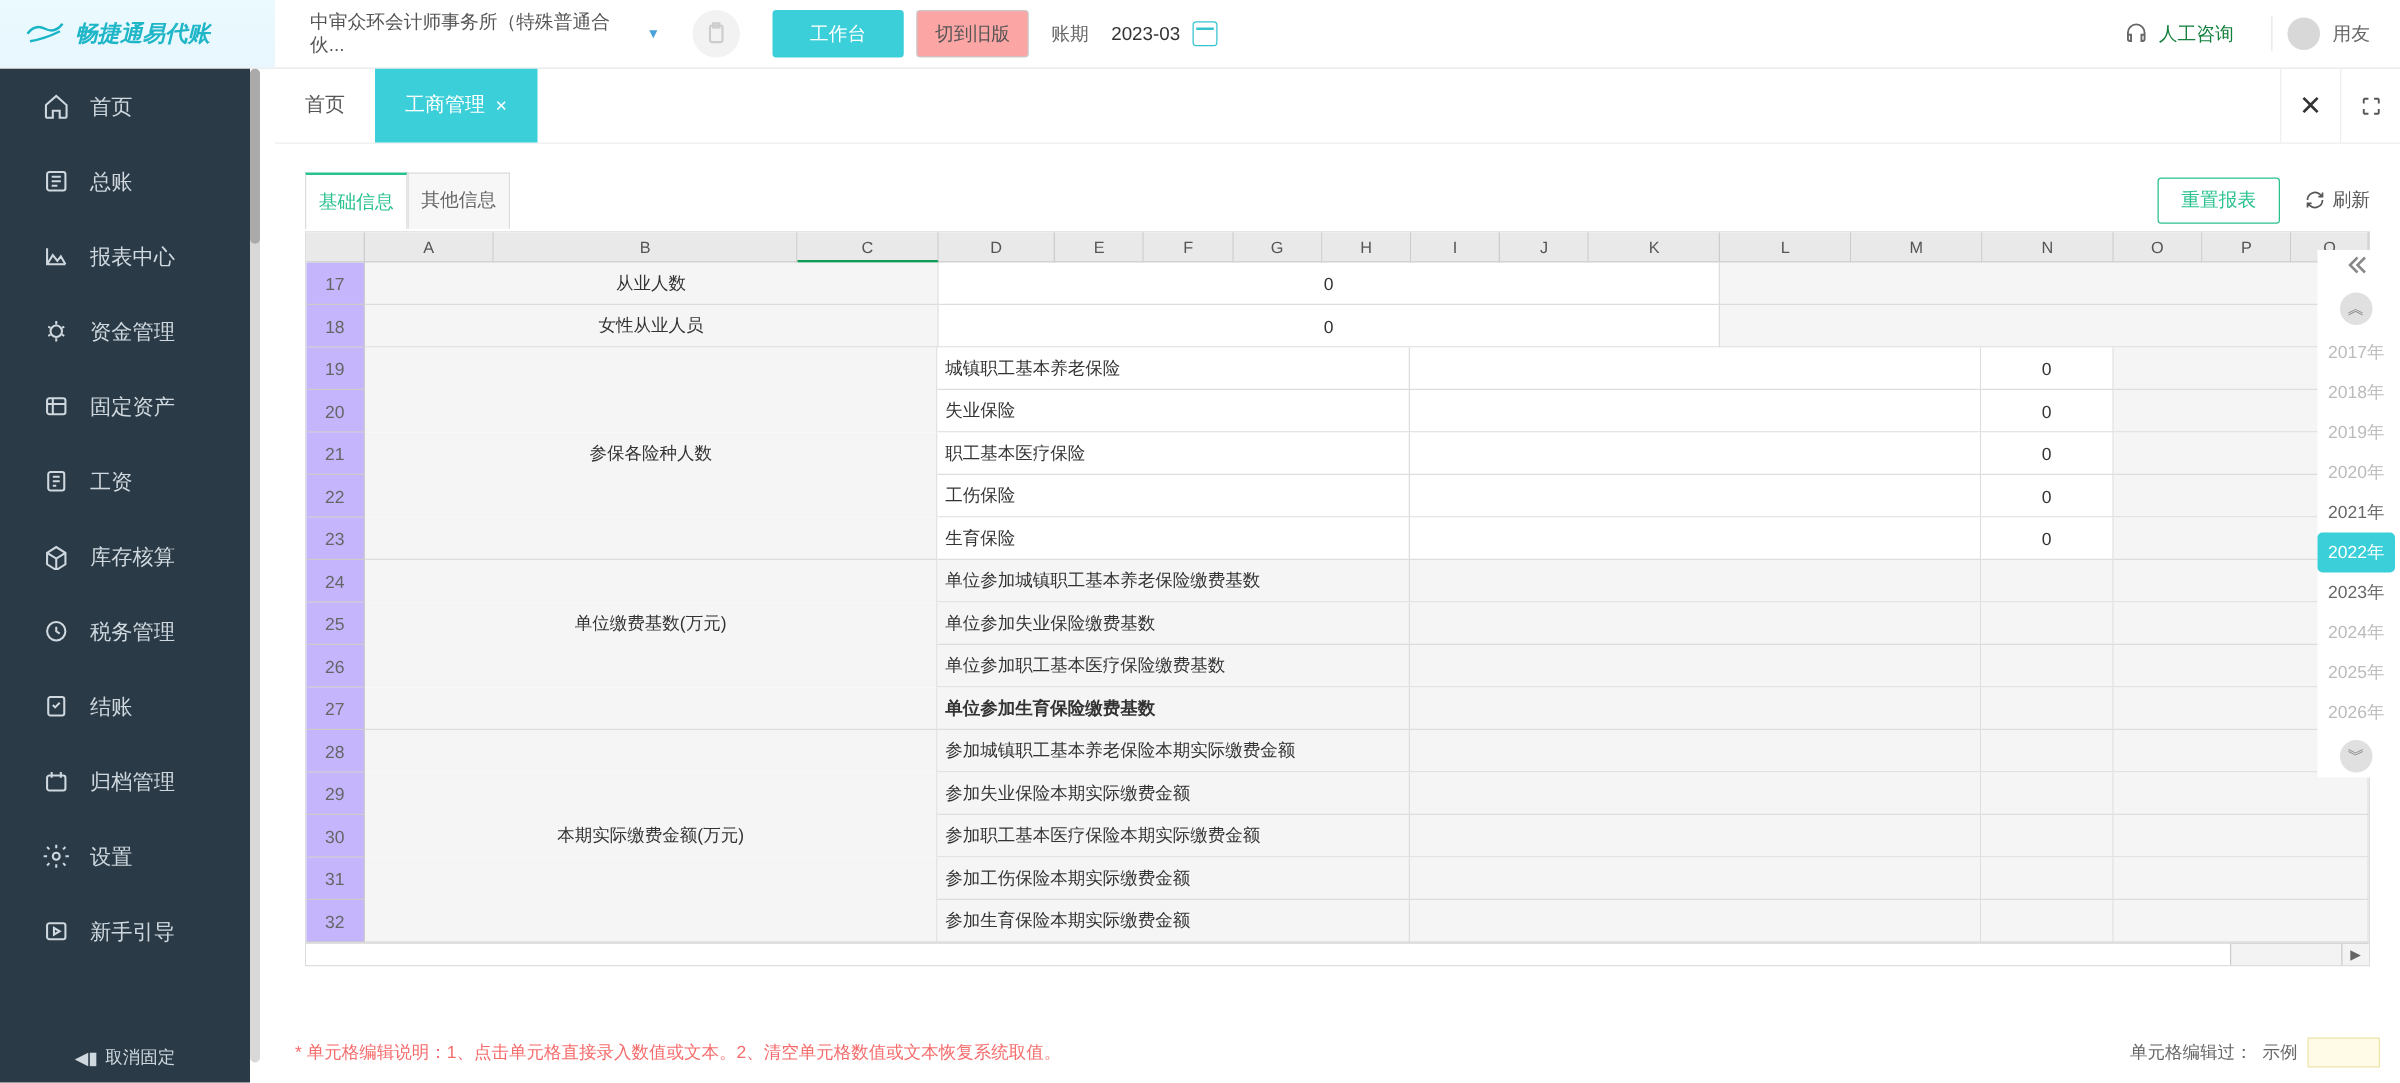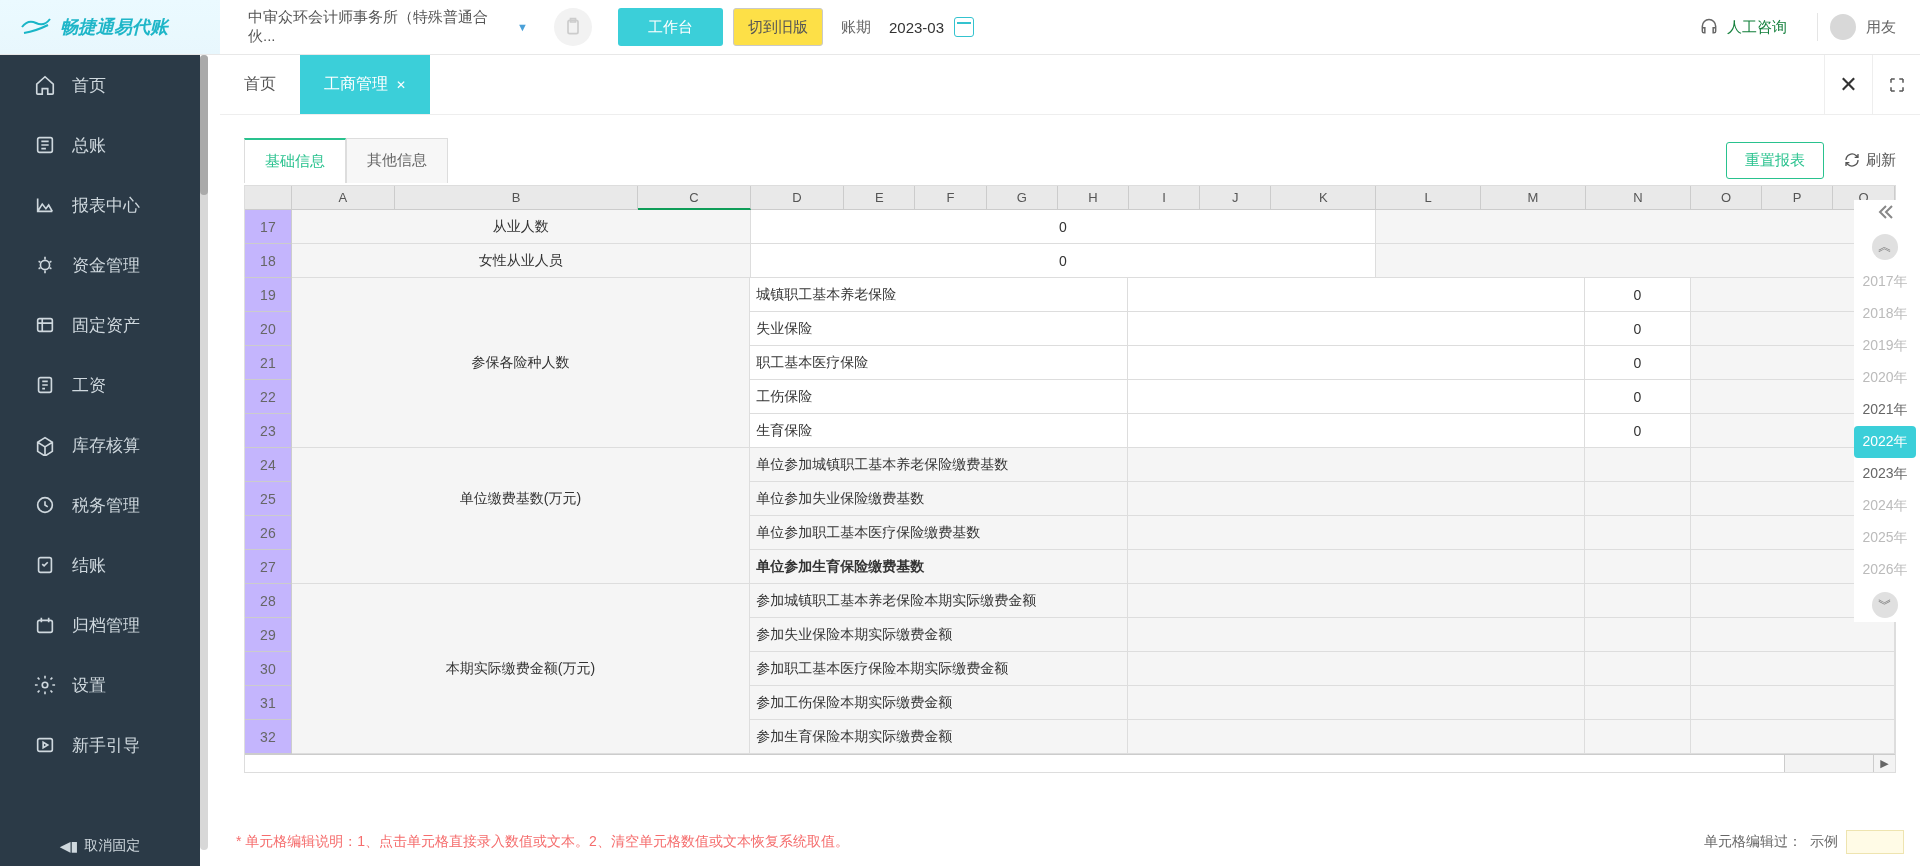--- a/index.html
+++ b/index.html
@@ -7,21 +7,21 @@
 
 
 .header { height: 55px; display: flex; align-items: center; border-bottom: 1px solid #e8e8e8; padding: 0 24px 0 0; }
 .logo { width: 220px; display: flex; align-items: center; gap: 8px; padding-left: 20px; background: linear-gradient(180deg,#ebfaff,#e8f7fd); height: 100%; }
 .logo-icon { width: 32px; height: 24px; color: #19b5c7; }
 .logo-text { font-size: 18px; font-style: italic; font-weight: 600; color: #1fb6c8; }
 .company-select { width: 280px; margin-left: 28px; display: flex; align-items: center; color: #555; font-size: 15px; cursor: pointer; }
 .chev-down { font-size: 11px; color: #4aa0d8; margin-left: 10px; }
 .pill-btn { background: #f2f2f2; color: #ccc; width: 38px; height: 38px; border-radius: 50%; margin-left: 26px; display: flex; align-items: center; justify-content: center; font-size: 20px; }
 .btn-workbench { background: #3bcfd9; color: #fff; padding: 0 30px; height: 38px; border: none; border-radius: 3px; margin-left: 26px; font-size: 15px; cursor: pointer; }
-.btn-oldver { border: 1px solid #c9c9c9; background: #fde047; color: #555; padding: 0 14px; height: 38px; border-radius: 3px; margin-left: 10px; cursor: pointer; font-size: 15px; }
+.btn-oldver { border: 1px solid #c9c9c9; background: #fca5a5; color: #555; padding: 0 14px; height: 38px; border-radius: 3px; margin-left: 10px; cursor: pointer; font-size: 15px; }
 .period-label { margin-left: 18px; font-size: 15px; color: #666; }
 .period-value { margin-left: 18px; font-size: 15px; color: #333; }
 .calendar-icon { margin-left: 10px; width: 20px; height: 20px; border: 1.5px solid #34c3cf; border-radius: 3px; position: relative; }
 .calendar-icon::before { content: ''; position: absolute; top: 4px; left: 2px; right: 2px; height: 1.5px; background: #34c3cf; }
 .header-spacer { flex: 1; }
 .support { display: flex; align-items: center; gap: 8px; color: #15803d; cursor: pointer; margin-right: 30px; font-size: 15px; }
 .divider { width: 1px; height: 28px; background: #e5e5e5; margin-right: 12px; }
 .user { display: flex; align-items: center; gap: 10px; color: #666; font-size: 15px; cursor: pointer; }
 .avatar { width: 26px; height: 26px; background: #d8d8d8; border-radius: 50%; }
 
@@ -39,21 +39,21 @@
 .tab.active { background: #3bcfd9; color: #fff; }
 .tab .close { font-size: 12px; margin-left: 8px; }
 .tab-strip-spacer { flex: 1; }
 .tab-strip-close { width: 48px; border-left: 1px solid #eee; display: flex; align-items: center; justify-content: center; font-size: 22px; cursor: pointer; color: #333;}
 .tab-strip-expand { width: 48px; border-left: 1px solid #eee; display: flex; align-items: center; justify-content: center; font-size: 18px; cursor: pointer; color: #555; }
 
 
 .content { position: absolute; left: 220px; top: 115px; right: 0; bottom: 0; padding: 20px 24px 0 24px; }
 .content-header { display: flex; align-items: center; height: 50px; }
 .sub-tabs { display: flex; }
-.sub-tab { padding: 12px 20px; font-size: 15px; color: #666; cursor: pointer; border: 1px solid #ddd; border-bottom: none; background: #f7f7f7; }
+.sub-tab { padding: 12px 10px; font-size: 15px; color: #666; cursor: pointer; border: 1px solid #ddd; border-bottom: none; background: #f7f7f7; }
 .sub-tab.active { color: #29c28e; border-top: 2px solid #29c28e; background: #fff; border-right: 1px solid #ddd; border-left: 1px solid #ddd; }
 .content-header-spacer { flex: 1; }
 .btn-reset { border: 1px solid #29c28e; color: #29c28e; background: #fff; padding: 8px 18px; border-radius: 3px; cursor: pointer; font-size: 15px; margin-right: 20px; }
 .refresh { display: flex; align-items: center; gap: 6px; color: #555; cursor: pointer; font-size: 15px; }
 
 
 .sheet-area { margin-top: 0; border: 1px solid #ddd; position: relative; }
 .sheet-top { display: flex; background: #f3f3f3; }
 .corner { width: 50px; height: 24px; border-right: 1px solid #ccc; border-bottom: 1px solid #ccc; background: #e9e9e9; }
 .col-head { height: 24px; display: flex; align-items: center; justify-content: center; border-right: 1px solid #ccc; border-bottom: 1px solid #ccc; font-size: 13px; color: #555; background: #e9e9e9; }

